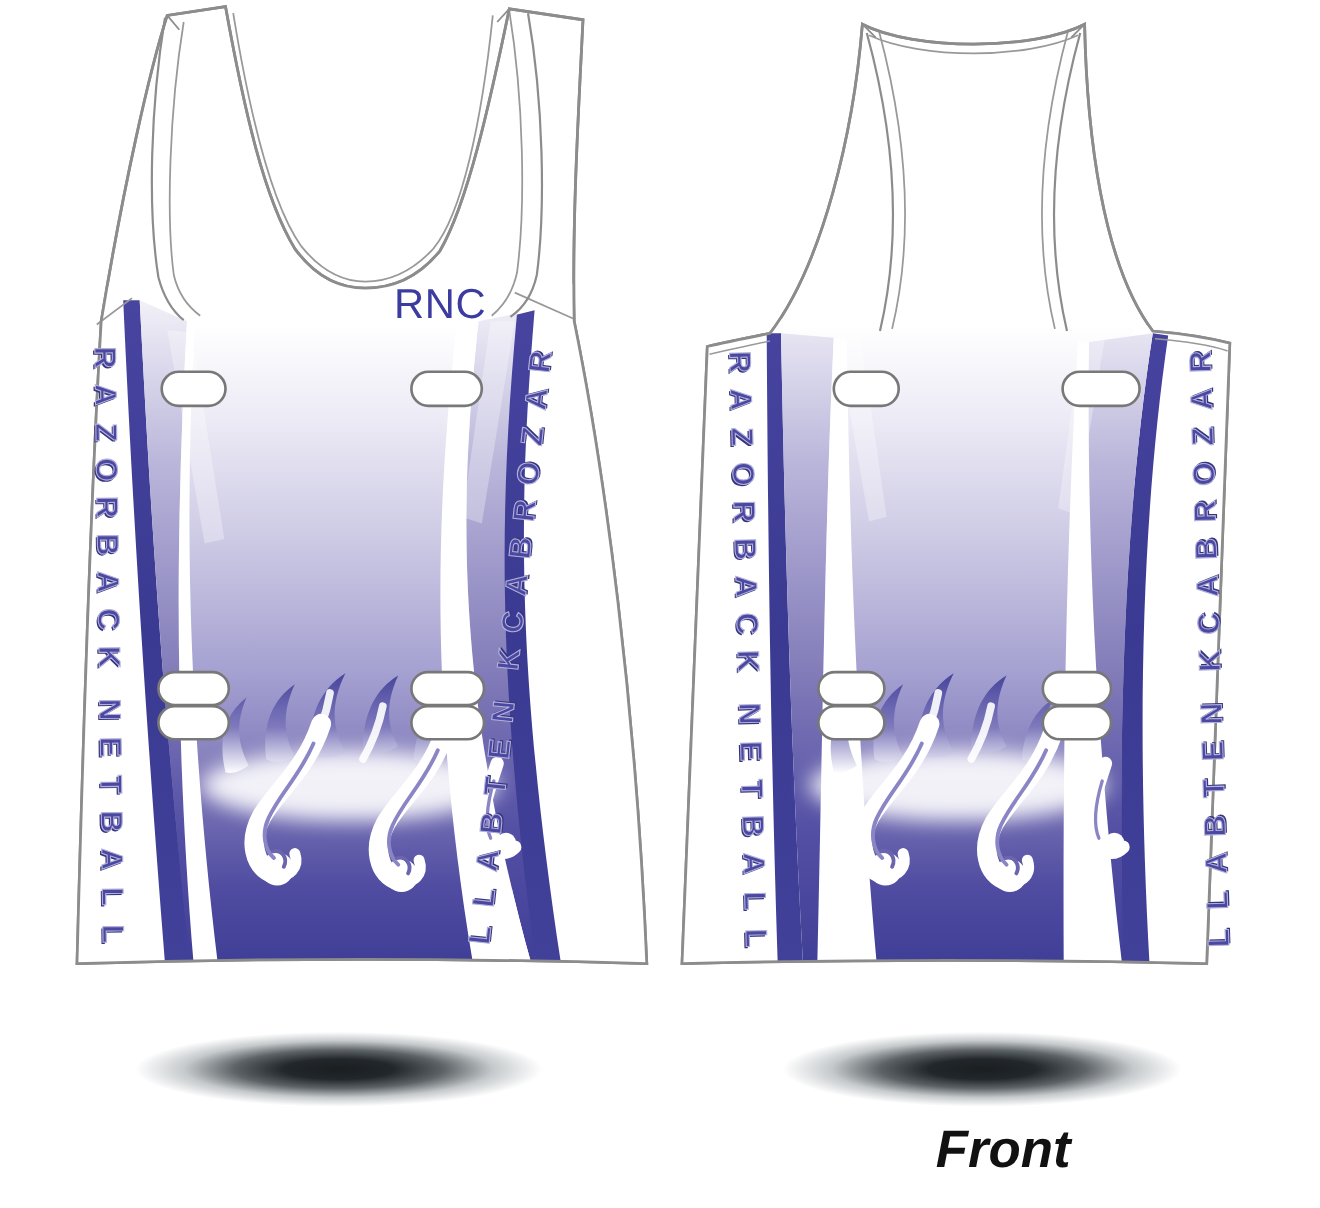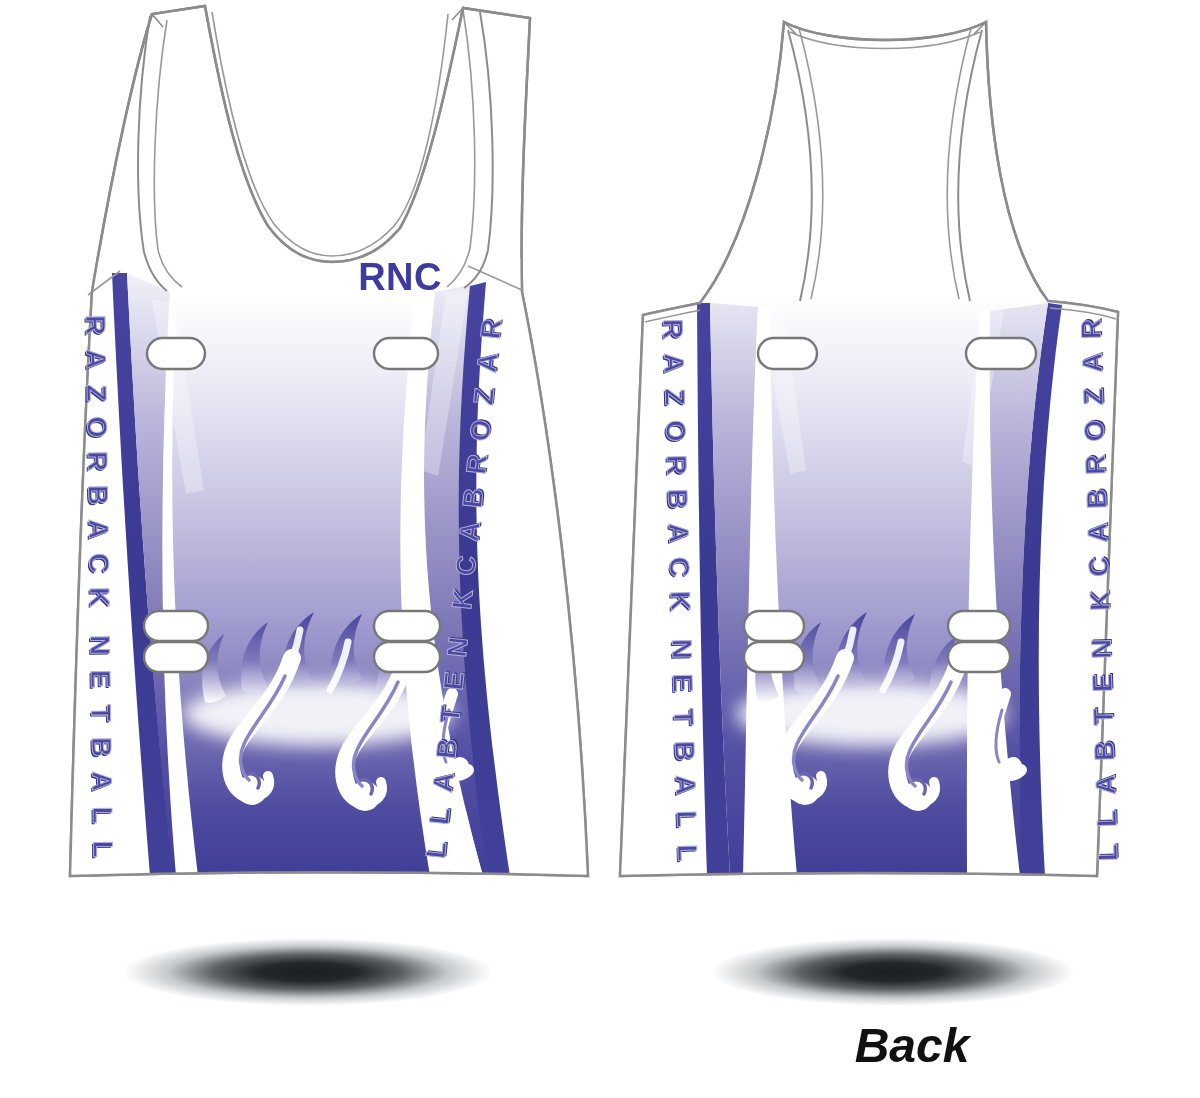--- a/index.html
+++ b/index.html
@@ -17,21 +17,21 @@
   .band .sp{display:block;height:14px;}
   .rot-cw .lt{transform:rotate(90deg);}
   .rot-ccw .lt{transform:rotate(-90deg);}
   #band-front-left{left:77px;top:308px;transform:rotate(-0.8deg);}
   #band-front-right{left:475px;top:312px;transform:rotate(6deg);}
   #band-back-left{left:654px;top:312px;transform:rotate(-1.6deg);}
   #band-back-right{left:1073px;top:312px;transform:rotate(-1.8deg);}
 
   
   .chest-logo{position:absolute;z-index:3;left:330px;top:256px;width:112px;height:46px;
-    text-align:right;font-weight:700;font-size:38px;letter-spacing:.5px;
+    text-align:right;font-weight:400;font-size:38px;letter-spacing:.5px;
     color:var(--logo_blue,#3c3ba0);font-family:"Liberation Sans",sans-serif;}
 
   
   .shadow{position:absolute;z-index:0;
     background:radial-gradient(ellipse 50% 50% at 50% 50%,
       #1a1e21 0%, #22272b 20%, rgba(52,60,64,.8) 38%, rgba(110,120,126,.4) 56%, rgba(255,255,255,0) 74%);}
   #shadow-front{left:58px;top:926px;width:500px;height:92px;}
   #shadow-back{left:648px;top:926px;width:490px;height:92px;}
 
   
@@ -271,14 +271,14 @@
       <span class="lt">T</span>
       <span class="lt">B</span>
       <span class="lt">A</span>
       <span class="lt">L</span>
       <span class="lt">L</span>
     </div>
 
   <div id="shadow-front" class="shadow"></div>
   <div id="shadow-back" class="shadow"></div>
 
-  <div id="label-back" class="view-label">Back</div>
+  <div id="label-back" class="view-label">Front</div>
 </div>
 
 </body></html>

